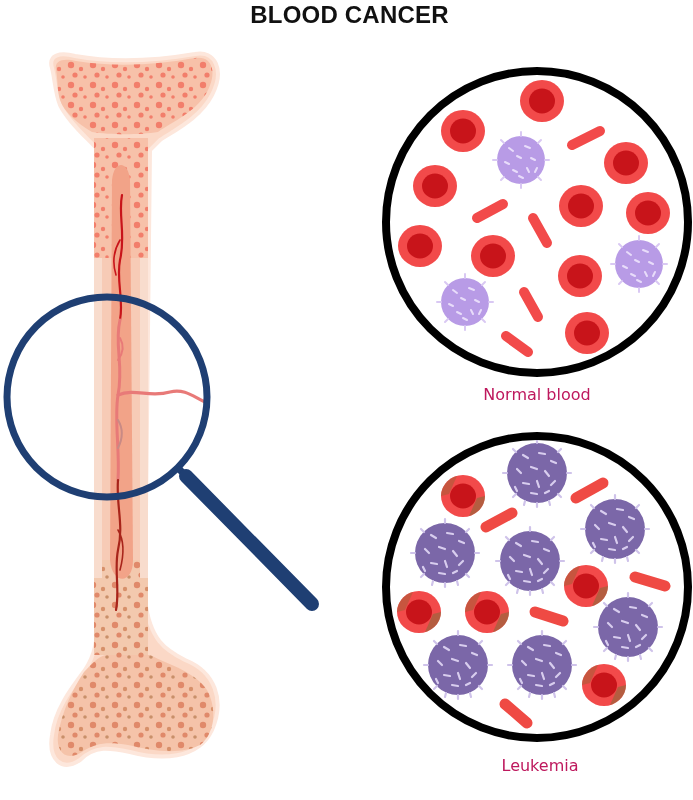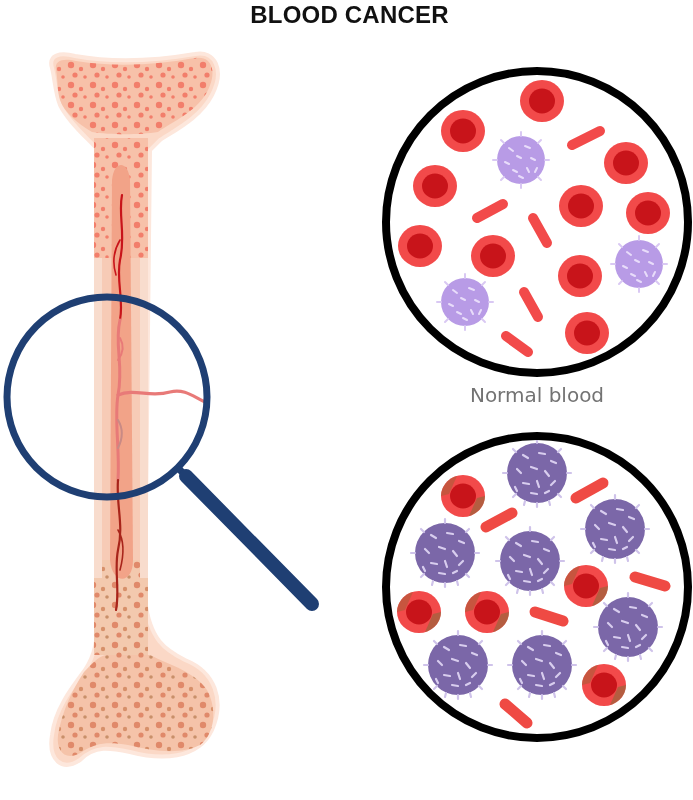--- a/index.html
+++ b/index.html
@@ -1,18 +1,18 @@
 <!DOCTYPE html>
 <html><head>
 <meta charset="utf-8">
 <style>
   html, body { margin: 0; padding: 0; background: #ffffff; }
   body { width: 693px; height: 800px; position: relative; overflow: hidden; font-family: "Liberation Sans", sans-serif; }
   .title { position: absolute; left: 0; width: 693px; top: 0; text-align: center; font-family: "Liberation Sans", sans-serif; font-weight: bold; font-size: 24px; letter-spacing: 0.2px; color: #111; line-height: 30px; margin-left: 3px; }
-  .label { position: absolute; text-align: center; font-family: "DejaVu Sans", sans-serif; font-size: 20px; color: #737373; line-height: 20px; }
+  .label { position: absolute; text-align: center; font-family: "DejaVu Sans", sans-serif; font-size: 16px; color: #be185d; line-height: 20px; }
   .label-normal { left: 387px; width: 300px; top: 385px; }
   .label-leuk { left: 390px; width: 300px; top: 756px; }
   svg.art { position: absolute; left: 0; top: 0; }
 </style>
 </head>
 <body>
 
 <div class="title">BLOOD CANCER</div>
 
 <svg class="art" width="693" height="800" viewBox="0 0 693 800" xmlns="http://www.w3.org/2000/svg">
@@ -195,13 +195,14 @@
         <line x1="535" y1="612" x2="563" y2="621"></line>
         <line x1="505" y1="704" x2="527" y2="723"></line>
       </g>
     </g>
     <circle cx="537" cy="587" r="151" fill="none" stroke="#000" stroke-width="8"></circle>
   </g>
 </svg>
 
 <div class="label label-normal">Normal blood</div>
 <div class="label label-leuk">
+  <div>Leukemia</div>
 </div>
 
 </body></html>

